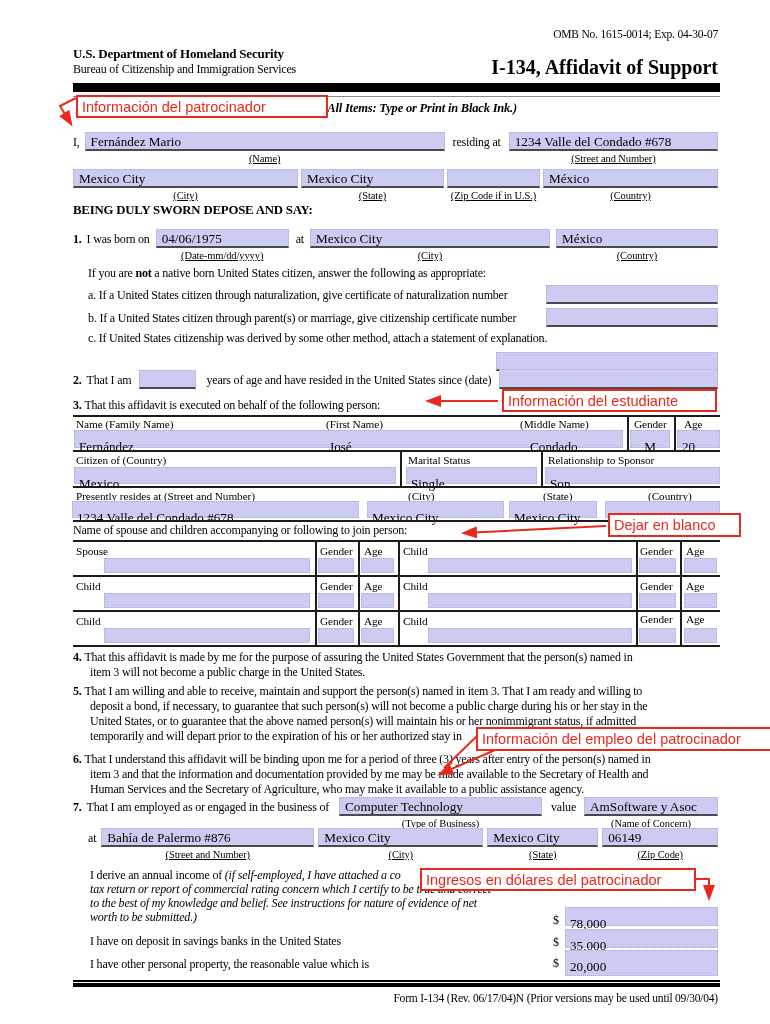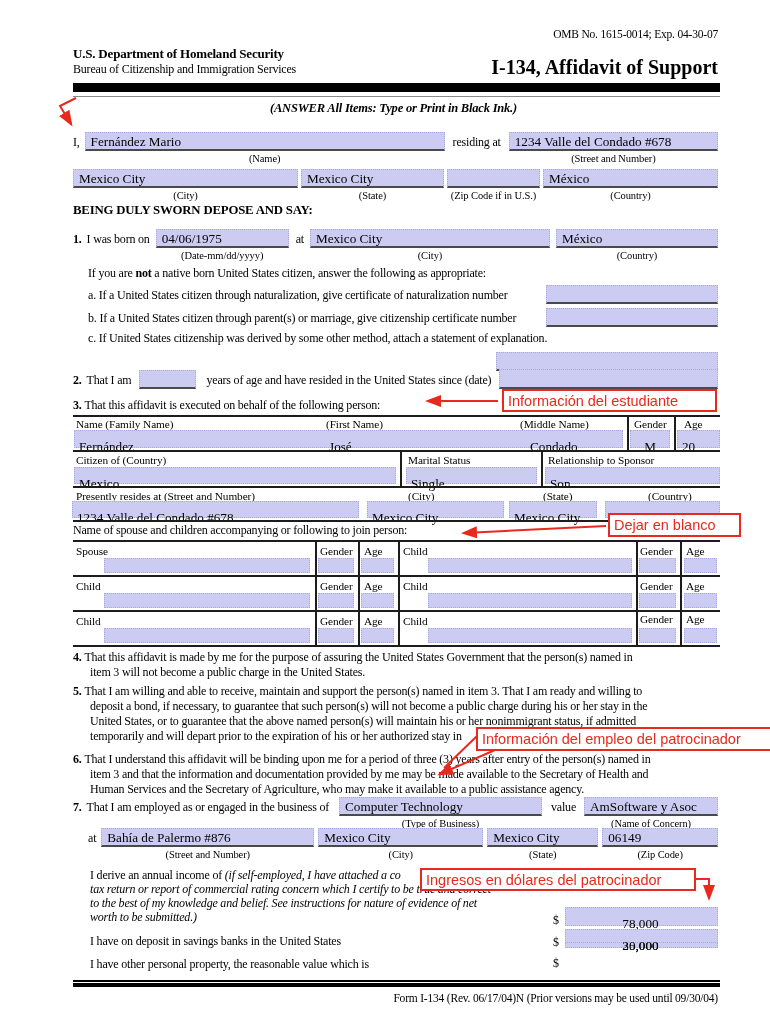--- a/index.html
+++ b/index.html
@@ -5,47 +5,48 @@
   html,body{margin:0;padding:0;background:#fff;}
   #page{position:relative;width:770px;height:1024px;background:#ffffff;overflow:hidden;
         font-family:"Liberation Serif", serif;color:#000;margin-left:8px;}
   .t{position:absolute;font-size:12px;letter-spacing:-0.2px;white-space:nowrap;}
   .b{font-weight:bold;}
   .i{font-style:italic;}
   .cap{font-size:10.5px;letter-spacing:-0.1px;}
   .row{position:absolute;display:flex;align-items:flex-end;left:65px;width:645px;height:21px;}
   .row .txt{font-size:12px;letter-spacing:-0.2px;white-space:nowrap;line-height:14px;margin:0 0 2px 0;}
   .fw{position:relative;height:19px;}
-  .fw .cap{position:absolute;left:50%;top:100%;transform:translateX(-50%);margin-top:2px;white-space:nowrap;}
+  .fw .cap{position:absolute;left:50%;top:100%;transform:translateX(-50%);margin-top:2px;white-space:nowrap;text-decoration:underline;}
   .fld{height:19px;background:#ccccf2;border:1px dotted #a9a9de;box-sizing:border-box;
        font-size:13.2px;padding:1px 0 0 5px;white-space:nowrap;overflow:visible;}
   .ul{border-bottom:2px solid #4a4a4a;}
   .afld{position:absolute;background:#ccccf2;border:1px dotted #a9a9de;box-sizing:border-box;
         font-size:13.2px;padding:8px 0 0 4px;white-space:nowrap;}
   .hline{position:absolute;left:65px;width:647px;height:2px;background:#1c1c1c;}
   .vline{position:absolute;width:1.5px;background:#1c1c1c;}
   .redbox{position:absolute;z-index:25;background:#fff;border:2px solid #e8291d;color:#e8291d;
           font-family:"Liberation Sans", sans-serif;font-size:14.5px;line-height:20px;
           padding:0 4px;box-sizing:border-box;white-space:nowrap;}
-  .amount{text-align:center;padding-right:6px;}
+  .amount{text-align:left;padding-right:6px;}
   #arrows{position:absolute;left:0;top:0;z-index:30;pointer-events:none;}
 </style>
 </head>
 <body>
 
 <div id="page">
 
   <div class="t" style="right:60px;top:28px;font-size:11.5px">OMB No. 1615-0014; Exp. 04-30-07</div>
   <div class="t b" style="left:65px;top:46px;font-size:13px">U.S. Department of Homeland Security</div>
   <div class="t" style="left:65px;top:62px;font-size:12px">Bureau of Citizenship and Immigration Services</div>
   <div class="t b" style="right:60px;top:56px;font-size:20px;letter-spacing:0">I-134, Affidavit of Support</div>
   <div style="position:absolute;left:65px;top:83px;width:647px;height:9px;background:#000"></div>
   <div style="position:absolute;left:65px;top:96px;width:647px;height:1px;background:#8a8a8a"></div>
   <div class="t b i" style="left:262px;top:101px;font-size:12.5px">(ANSWER All Items: Type or Print in Black Ink.)</div>
 
+  <div class="redbox" style="left:68px;top:95px;width:252px;height:23px">Información del patrocinador</div>
 
   <div class="row" style="top:130px">
     <span class="txt">I,</span>
     <div class="fw" style="width:360px;margin-left:5px">
       <div class="fld ul">Fernández Mario</div>
       <div class="cap">(Name)</div>
     </div>
     <span class="txt" style="margin-left:8px">residing at</span>
     <div class="fw" style="flex:1;margin-left:8px">
       <div class="fld ul">1234 Valle del Condado #678</div>
@@ -266,21 +267,21 @@
 
   <div class="t" style="left:545px;top:913px;font-size:12px">$</div>
   <div class="afld ul amount" style="left:557px;top:907px;width:153px;height:19px">78,000</div>
 
   <div class="t" style="left:82px;top:934px">I have on deposit in savings banks in the United States</div>
   <div class="t" style="left:545px;top:935px;font-size:12px">$</div>
   <div class="afld ul amount" style="left:557px;top:929px;width:153px;height:19px">35,000</div>
 
   <div class="t" style="left:82px;top:957px">I have other personal property, the reasonable value which is</div>
   <div class="t" style="left:545px;top:956px;font-size:12px">$</div>
-  <div class="afld ul amount" style="left:557px;top:929px;width:153px;height:14px">20,000</div>
+  <div class="afld ul amount" style="left:557px;top:950px;width:153px;height:26px">20,000</div>
 
   <div style="position:absolute;left:65px;top:980px;width:647px;height:2px;background:#000"></div>
   <div style="position:absolute;left:65px;top:983px;width:647px;height:4px;background:#000"></div>
   <div class="t" style="right:60px;top:992px;font-size:11.5px">Form I-134 (Rev. 06/17/04)N (Prior versions may be used until 09/30/04)</div>
 
   <svg id="arrows" width="770" height="1024">
     <defs>
       <marker id="ah" markerWidth="9" markerHeight="8" refX="6.5" refY="3" orient="auto">
         <path d="M0,0 L8,3 L0,6 z" fill="#e8291d"></path>
       </marker>

